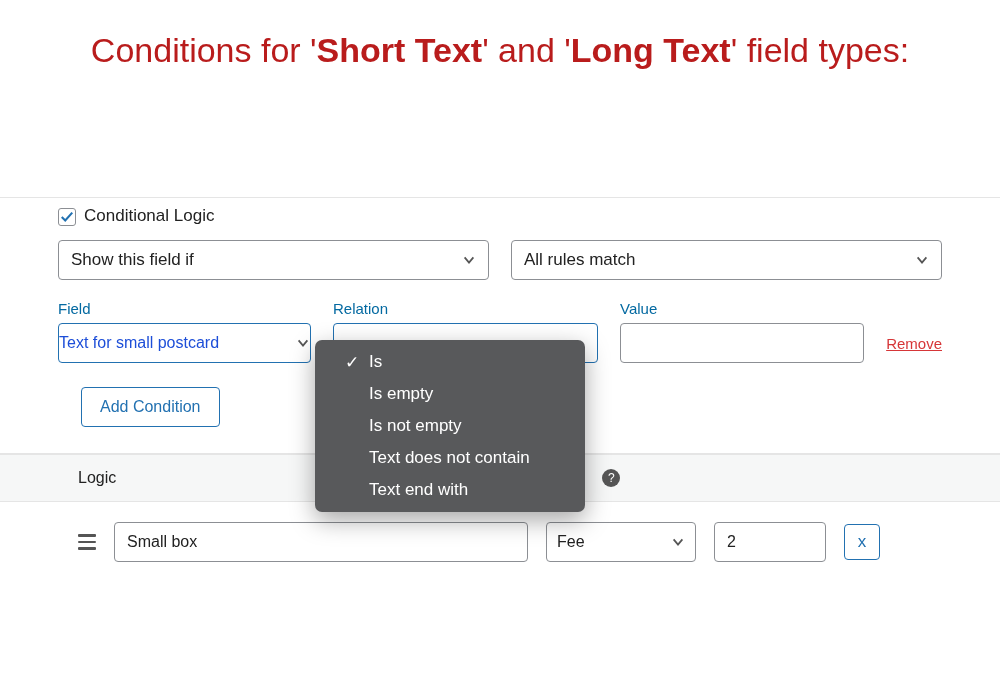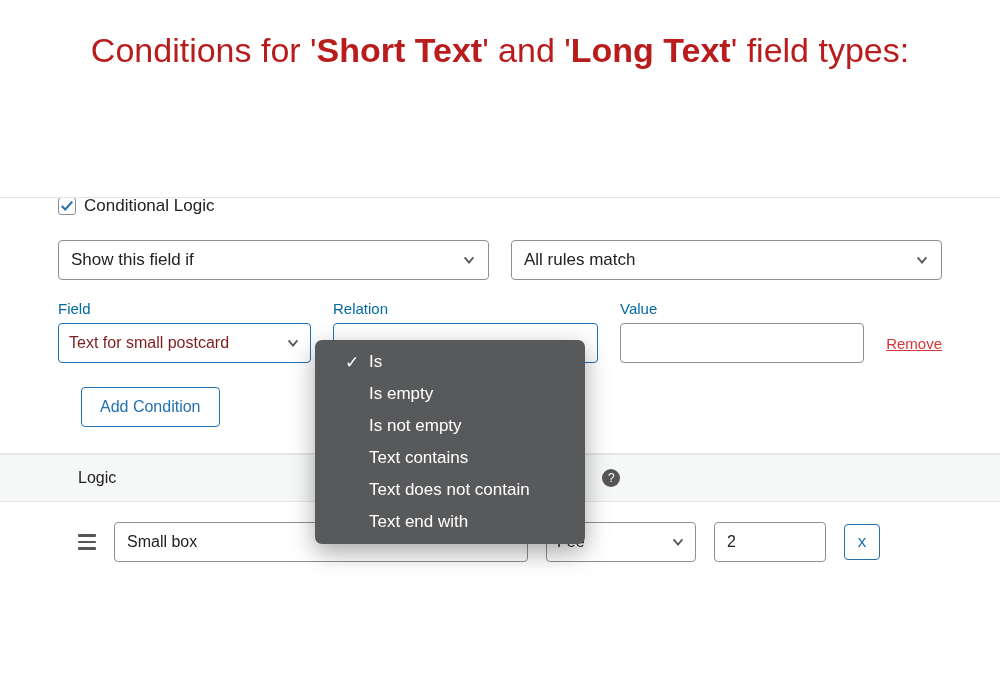--- a/index.html
+++ b/index.html
@@ -28,21 +28,21 @@
     bottom: 0;
     border-top: 1px solid #e5e5e5;
     background: #fff;
   }
   .panel {
     padding: 0 58px;
     position: relative;
   }
   .checkbox-row {
     display: flex;
-    align-items: center;
+    align-items: flex-end;
     gap: 8px;
     padding-top: 4px;
     height: 28px;
     overflow: hidden;
     color: #222;
     font-size: 17px;
   }
   .checkbox-box {
     width: 18px;
     height: 18px;
@@ -103,23 +103,23 @@
   }
   .field-select {
     width: 253px;
     height: 40px;
     border: 1.6px solid #2271b1;
     border-radius: 4px;
     background: #fff;
     display: flex;
     align-items: center;
     justify-content: space-between;
-    padding: 0 10px;
-    font-size: 16px;
-    color: #7f1d1d;
+    padding: 0 0;
+    font-size: 16px;
+    color: #1d4ed8;
     cursor: pointer;
     gap: 16px;
   }
   .relation-placeholder {
     width: 265px;
     height: 40px;
     border: 1.6px solid #2271b1;
     border-radius: 4px;
     background: #fff;
   }
@@ -362,16 +362,15 @@
         <span>x</span>
       </div>
     </div>
   </div>
 </div>
 
 <div class="dropdown" id="relation-dropdown">
     <div class="dropdown-item selected">Is</div>
     <div class="dropdown-item">Is empty</div>
     <div class="dropdown-item">Is not empty</div>
-    <div class="dropdown-item">Text contains</div>
     <div class="dropdown-item">Text does not contain</div>
     <div class="dropdown-item">Text end with</div>
   </div>
 
 </body></html>

